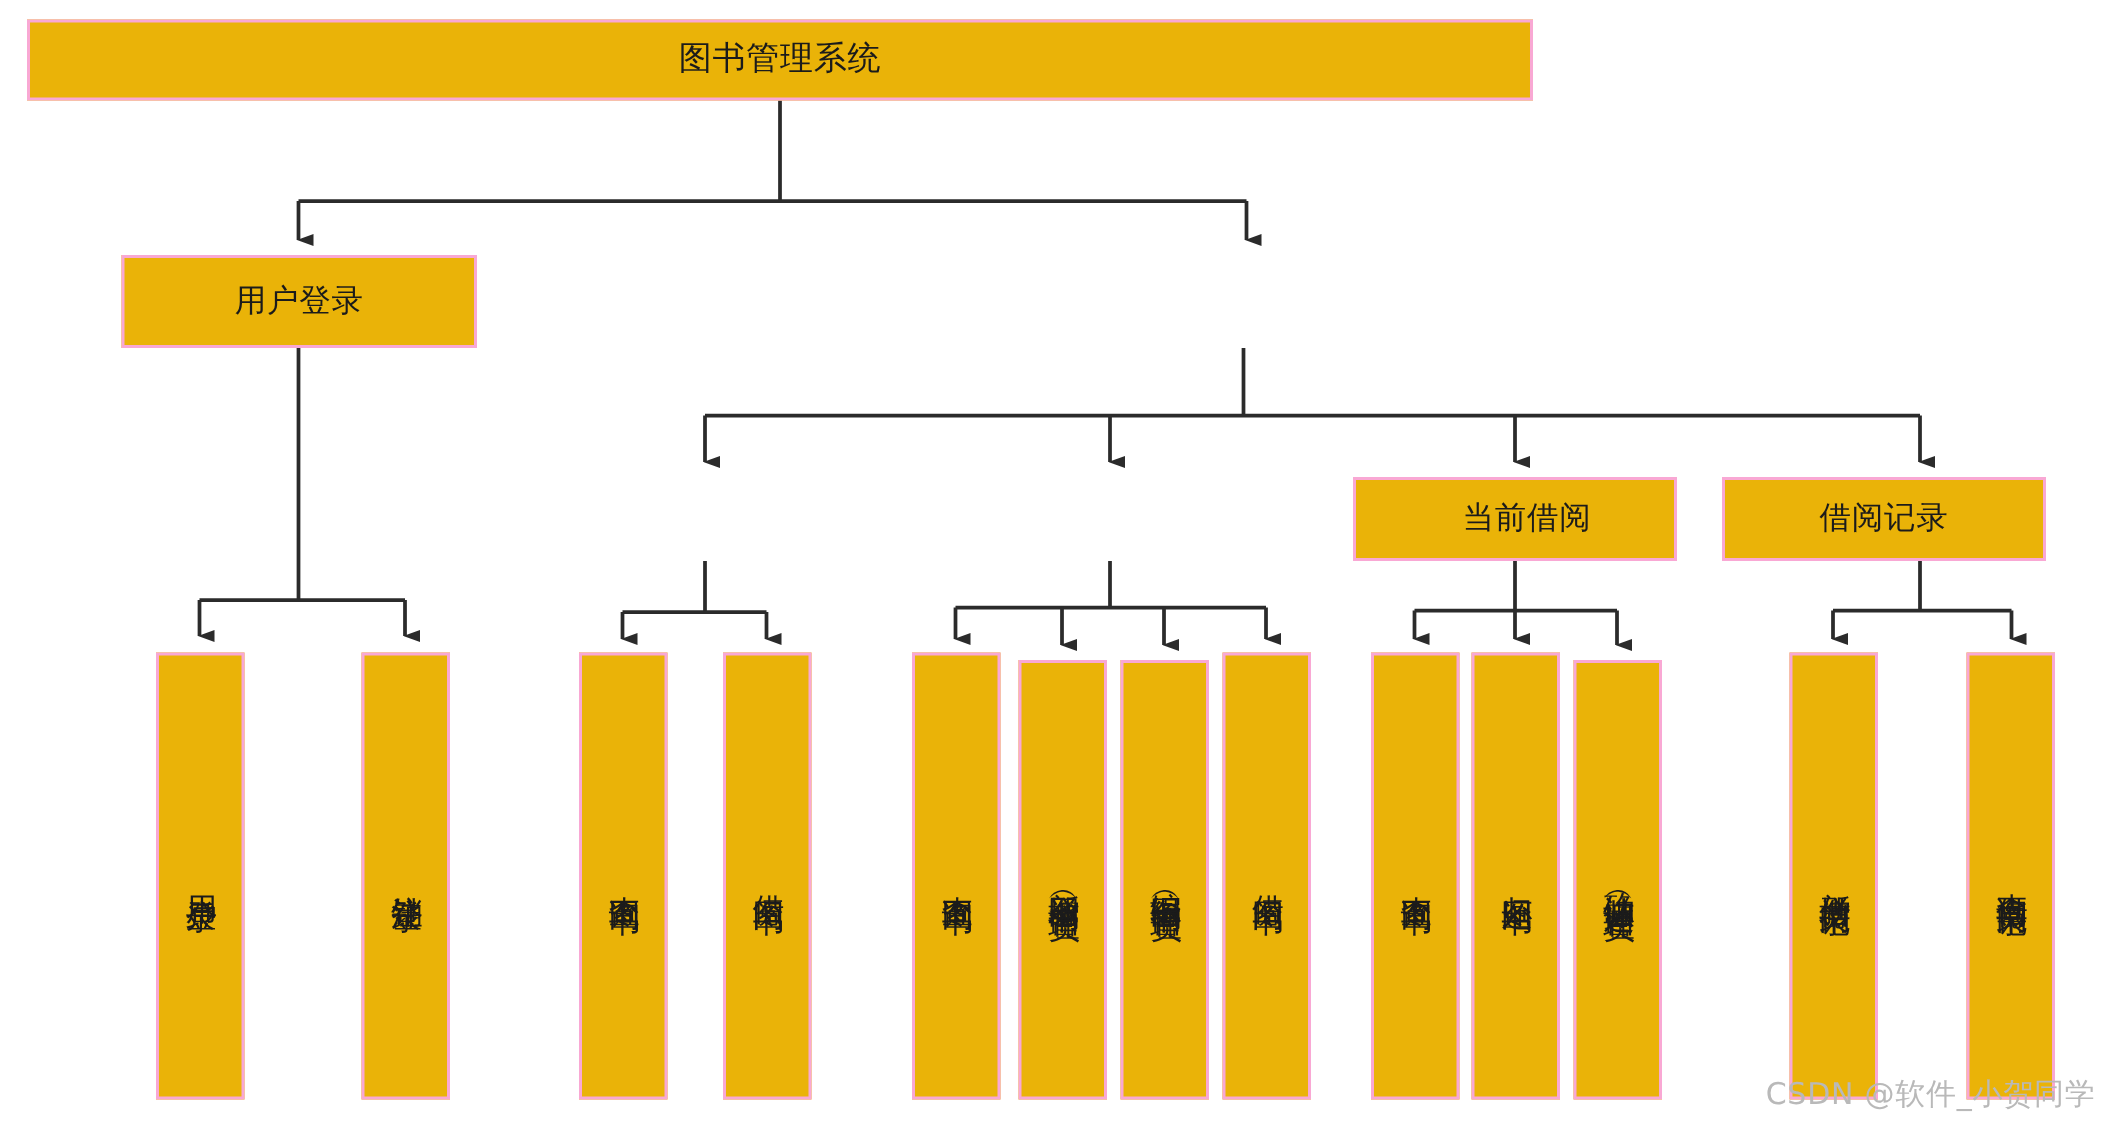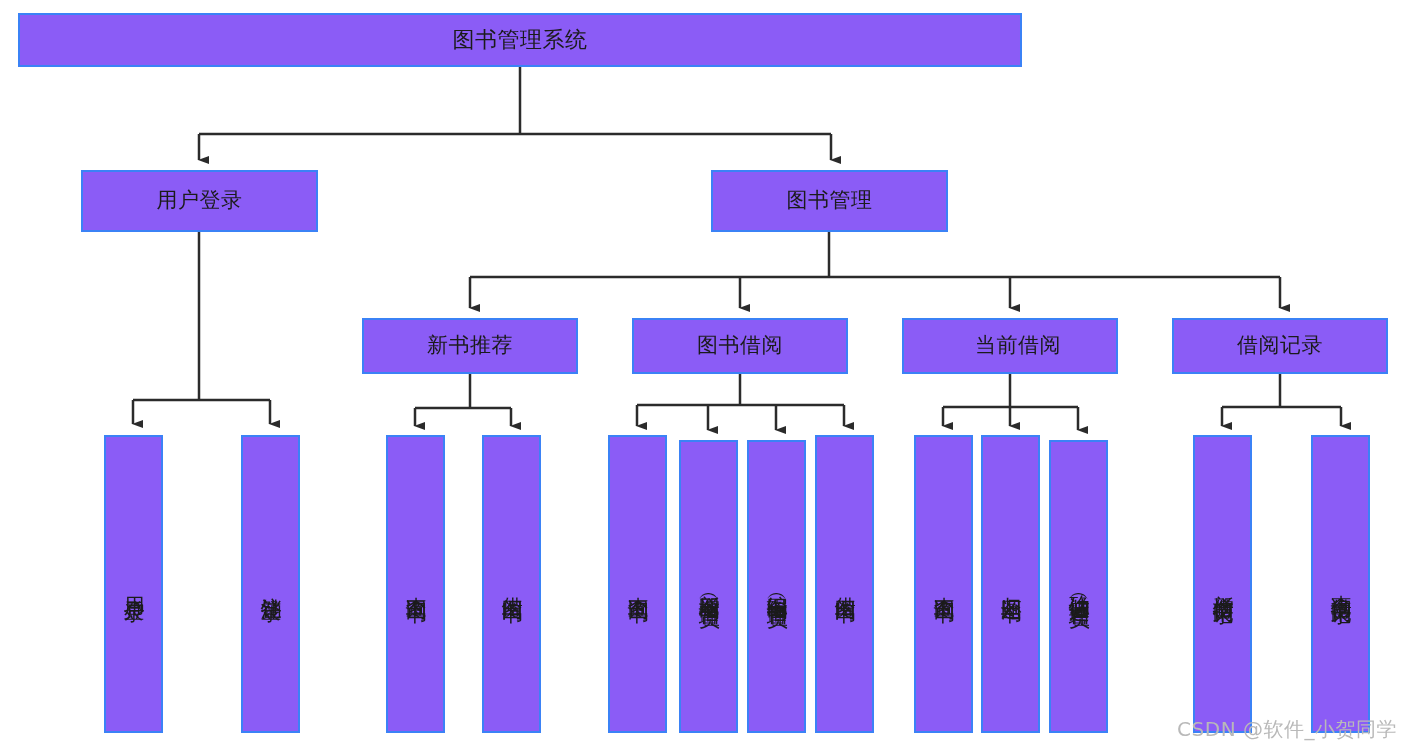--- a/index.html
+++ b/index.html
@@ -22,22 +22,22 @@
     position: absolute;
     left: 0;
     top: 0;
     width: 1405px;
     height: 747px;
     pointer-events: none;
   }
   .node {
     position: absolute;
     box-sizing: border-box;
-    border: 2px solid #3b82f6;
-    background: #8b5cf6;
+    border: 2px solid #f9a8d4;
+    background: #eab308;
     display: flex;
     align-items: center;
     justify-content: center;
     color: #1b1b1b;
   }
   .node-h {
     font-size: 21px;
     letter-spacing: 0.5px;
     line-height: 1.2;
     white-space: nowrap;
@@ -127,34 +127,25 @@
     </g>
   </svg>
 
   <div class="node node-h node-root" style="left:18px; top:13px; width:1004px; height:54px;">
     <span>图书管理系统</span>
   </div>
 
   <div class="node node-h" style="left:81px; top:170px; width:237px; height:62px;">
     <span>用户登录</span>
   </div>
-  <div class="node node-h" style="left:711px; top:170px; width:237px; height:62px;">
-    <span>图书管理</span>
-  </div>
 
-  <div class="node node-h" style="left:362px; top:318px; width:216px; height:56px;">
-    <span>新书推荐</span>
-  </div>
-  <div class="node node-h" style="left:632px; top:318px; width:216px; height:56px;">
-    <span>图书借阅</span>
-  </div>
   <div class="node node-h" style="left:902px; top:318px; width:216px; height:56px;padding-left:16px;">
     <span>当前借阅</span>
   </div>
-  <div class="node node-h" style="left:1172px; top:318px; width:216px; height:56px;">
+  <div class="node node-h" style="left:1148px; top:318px; width:216px; height:56px;">
     <span>借阅记录</span>
   </div>
 
   <div class="node node-v" style="left:104px; top:435px; width:59px; height:298px;">
     <span class="vtext">用户登录</span>
   </div>
   <div class="node node-v" style="left:241px; top:435px; width:59px; height:298px;">
     <span class="vtext">注销登录</span>
   </div>
 

